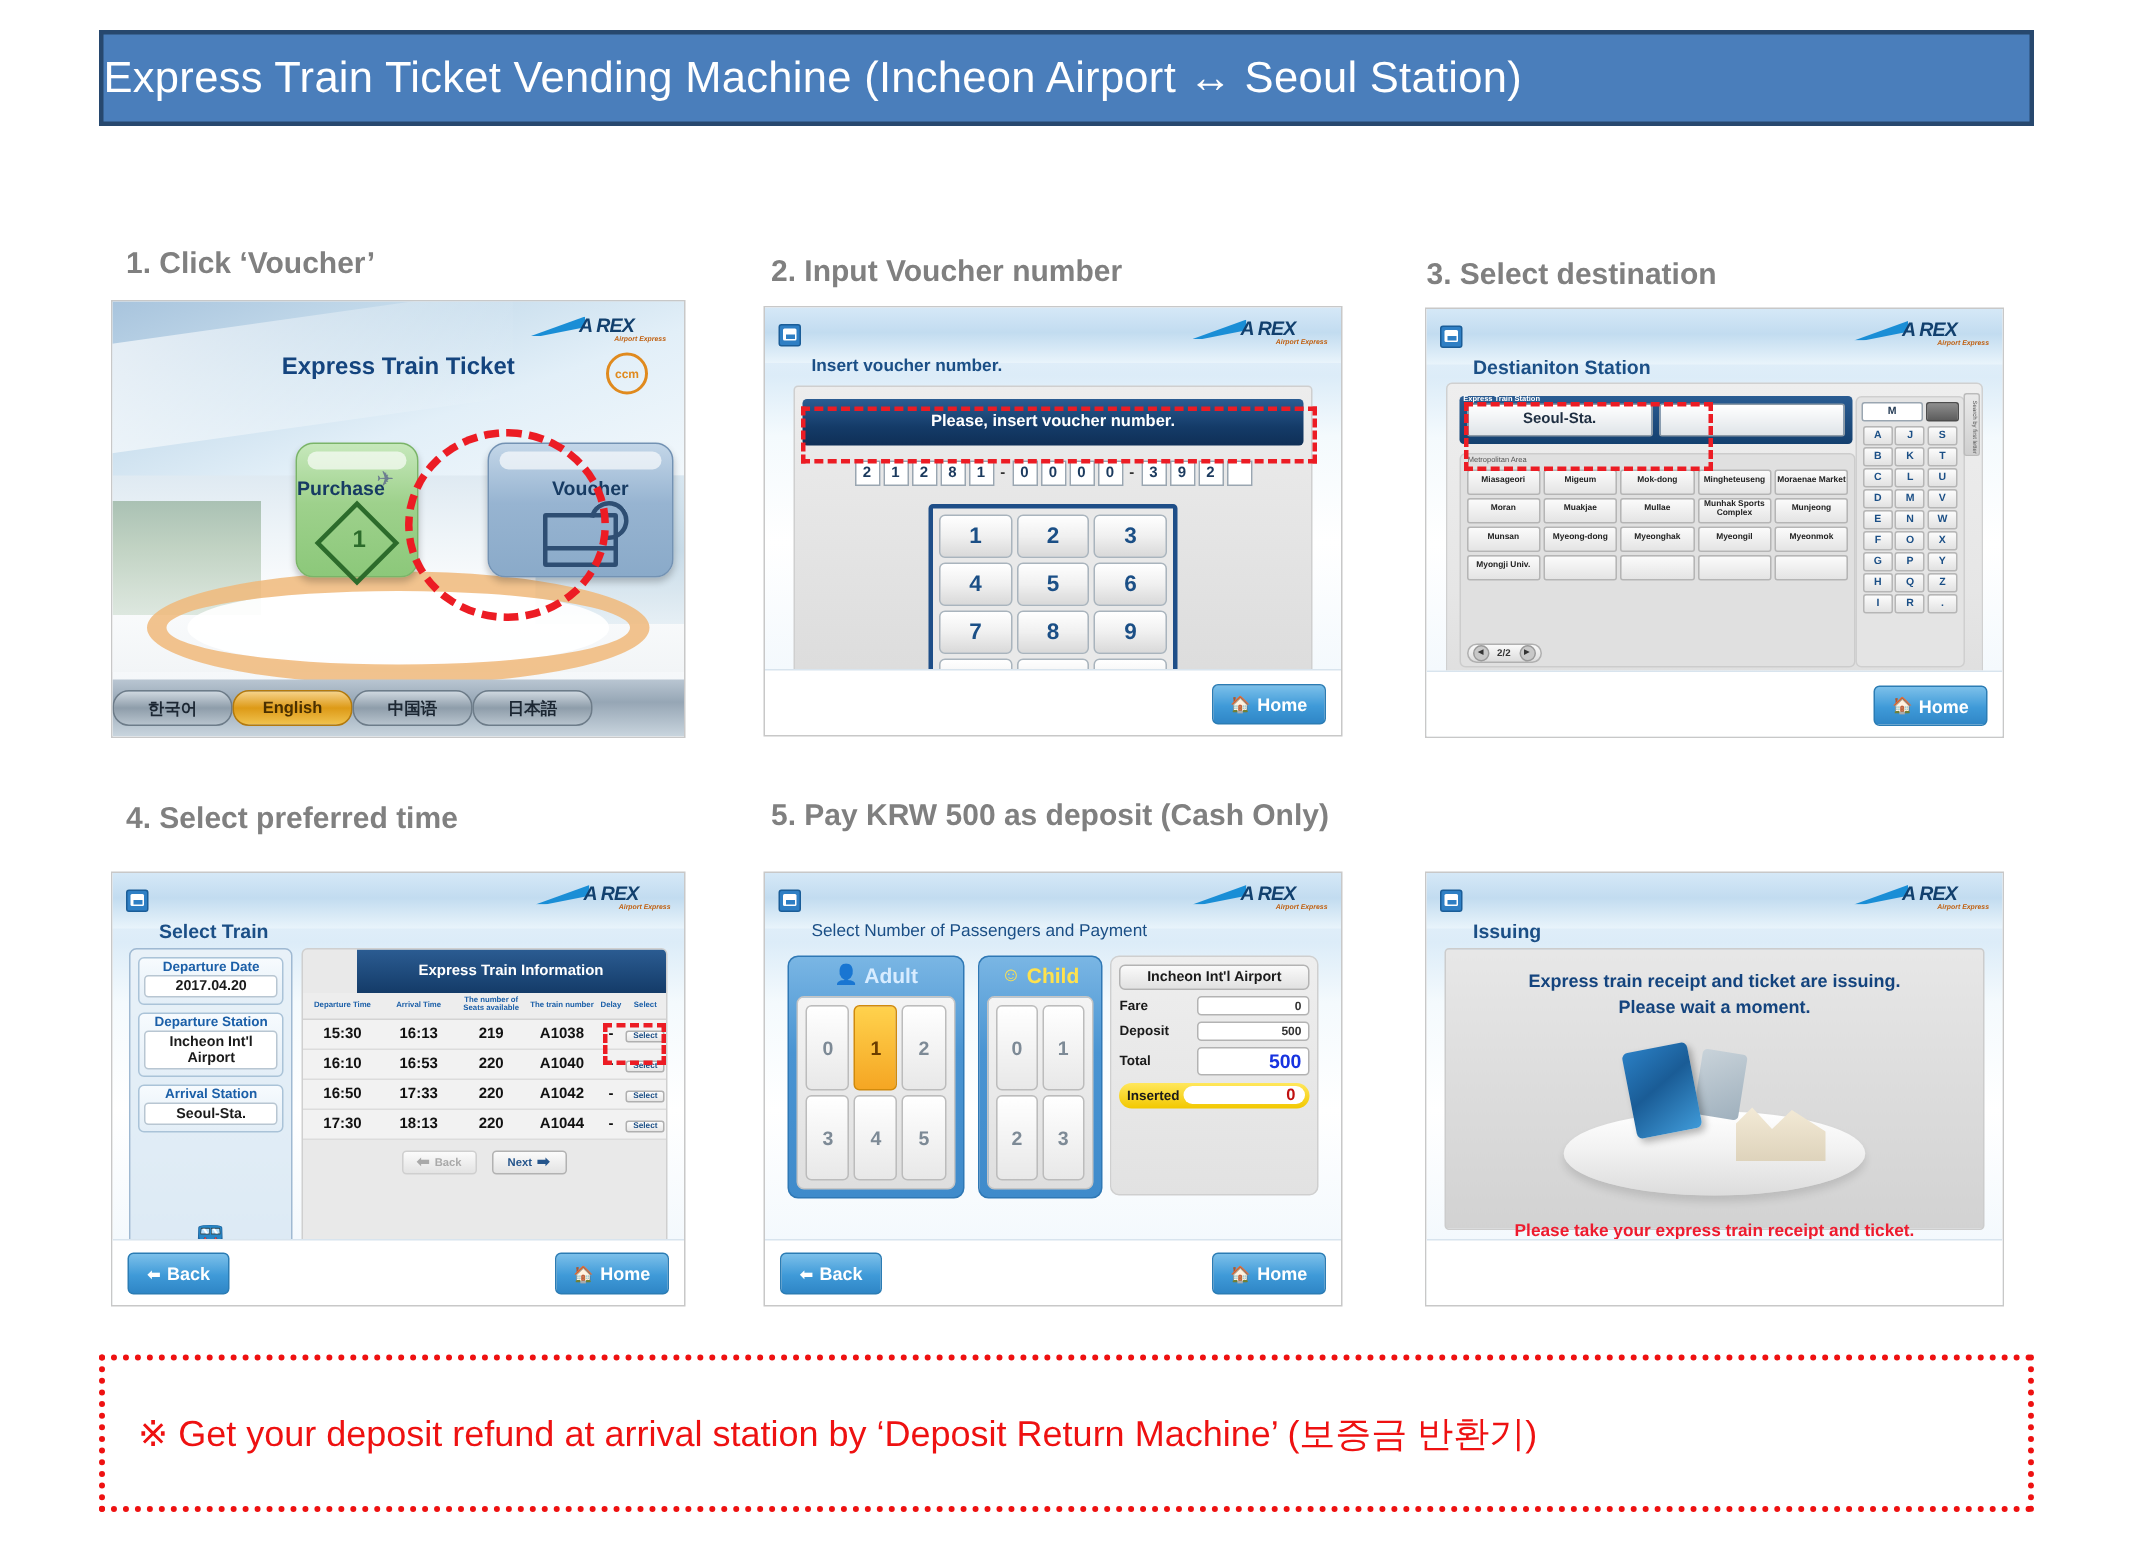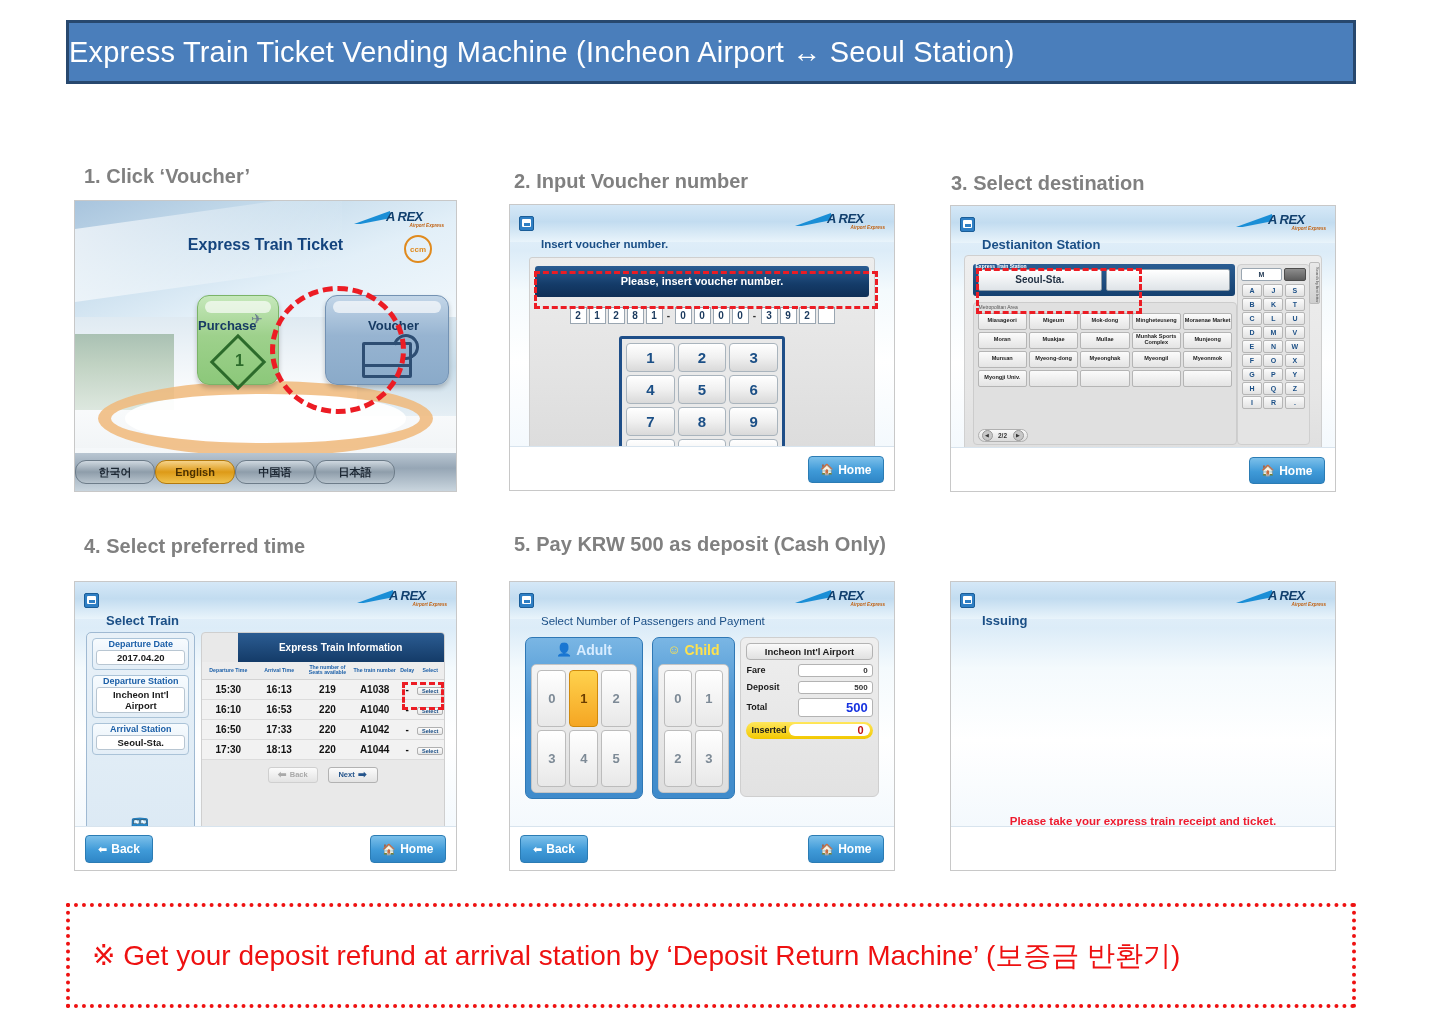--- a/index.html
+++ b/index.html
@@ -451,21 +451,21 @@
     color:#ee1b2e;font-size:11.5px;font-weight:bold;
   }
 
   
   .footnote{
     position:absolute;left:66px;top:903px;width:1290px;height:105px;
     border:4px dotted #ee1111;box-sizing:border-box;
     display:flex;align-items:center;
   }
   .footnote .txt{
-    padding-left:22px;color:#ee1111;font-size:28px;white-space:nowrap;
+    padding-left:22px;color:#ee1111;font-size:24px;white-space:nowrap;
   }
 </style>
 </head>
 <body>
 
 <div class="title-banner">
   <div class="t">Express Train Ticket Vending Machine (Incheon Airport ↔ Seoul Station)</div>
 </div>
 
 <div class="step-head" style="left:84px;top:165px;">1. Click ‘Voucher’</div>
@@ -873,20 +873,30 @@
     <div class="ic"></div>
     <div class="ttl" style="font-size:13px;">Issuing</div>
     <div class="arex">
       <div class="swoosh"></div>
       <div class="txt">A REX</div>
       <div class="sub">Airport Express</div>
     </div>
   </div>
 
   <div class="k-body">
+    <div class="issue-card">
+      <div class="issue-msg">
+        <div>Express train receipt and ticket are issuing.</div>
+        <div>Please wait a moment.</div>
+      </div>
+      <div class="podium"></div>
+      <div class="tkcard2"></div>
+      <div class="tkcard"></div>
+      <div class="receipt"></div>
+    </div>
     <div class="issue-warn">Please take your express train receipt and ticket.</div>
   </div>
 
   <div class="k-foot"></div>
 </div>
 
 <div class="footnote">
   <div class="txt">※ Get your deposit refund at arrival station by ‘Deposit Return Machine’ (보증금 반환기)</div>
 </div>
 

